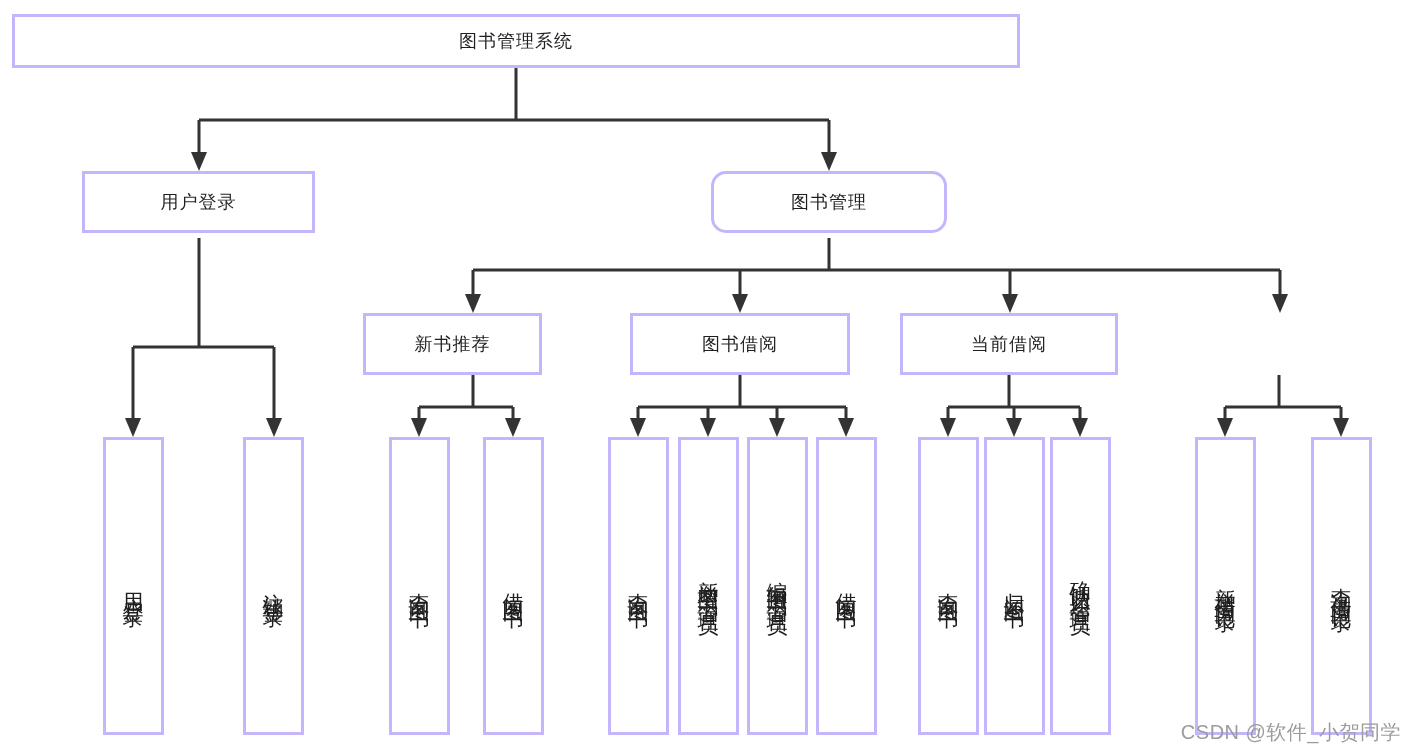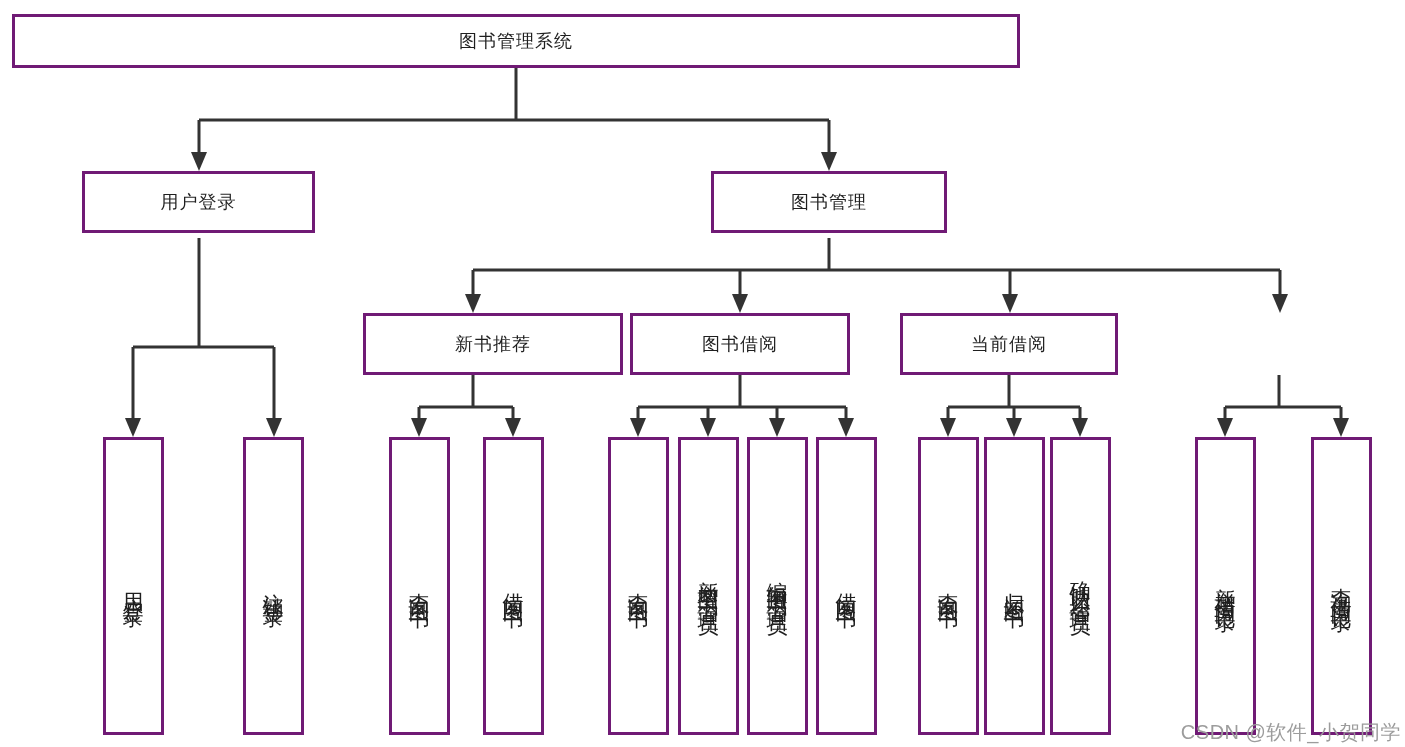--- a/index.html
+++ b/index.html
@@ -7,39 +7,39 @@
     position:relative;
     width:1405px;height:747px;
     background:#ffffff;
     font-family:"Liberation Sans","DejaVu Sans",sans-serif;
     overflow:hidden;
   }
   .connectors{position:absolute;left:0;top:0;width:1405px;height:747px;}
   .node{
     position:absolute;
     background:#ffffff;
-    border:3px solid #701a75;
+    border:3px solid #c4b5fd;
     box-sizing:border-box;
     display:flex;align-items:center;justify-content:center;
     color:#1f1f1f;
   }
   .h-node{font-size:18px;letter-spacing:1px;}
   .v-node{
     writing-mode:vertical-rl;
     text-orientation:mixed;
     font-size:21px;
     letter-spacing:5px;
     line-height:1;
   }
   .root-node{left:12px;top:14px;width:1008px;height:54px;}
   .l2{height:62px;}
   .n-user-login{left:82px;top:171px;width:233px;}
-  .n-book-mgmt{left:711px;top:171px;width:236px;}
+  .n-book-mgmt{left:711px;top:171px;width:236px;border-radius:15px;}
   .l3{height:62px;top:313px;}
-  .n-new-book{left:363px;width:260px;}
+  .n-new-book{left:363px;width:179px;}
   .n-book-borrow{left:630px;width:220px;}
   .n-current-borrow{left:900px;width:218px;}
   .n-borrow-record{left:1170px;width:218px;}
   .leaf{top:437px;width:61px;height:298px;}
   .lf-a1{left:103px;}
   .lf-a2{left:243px;}
   .lf-b1{left:389px;}
   .lf-b2{left:483px;}
   .lf-c1{left:608px;}
   .lf-c2{left:678px;}

